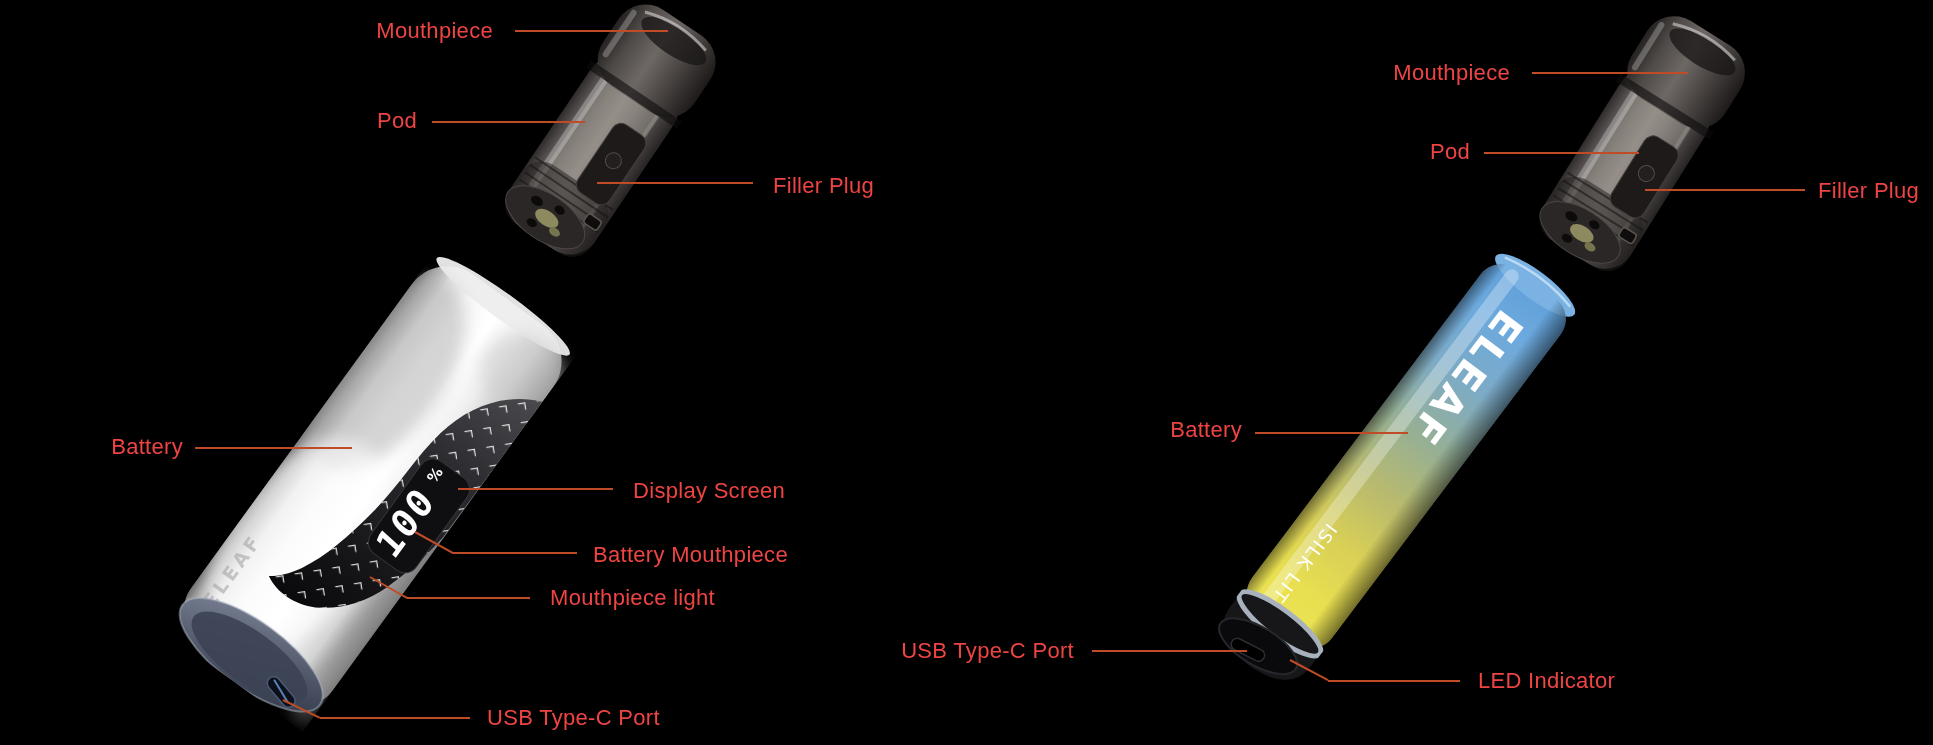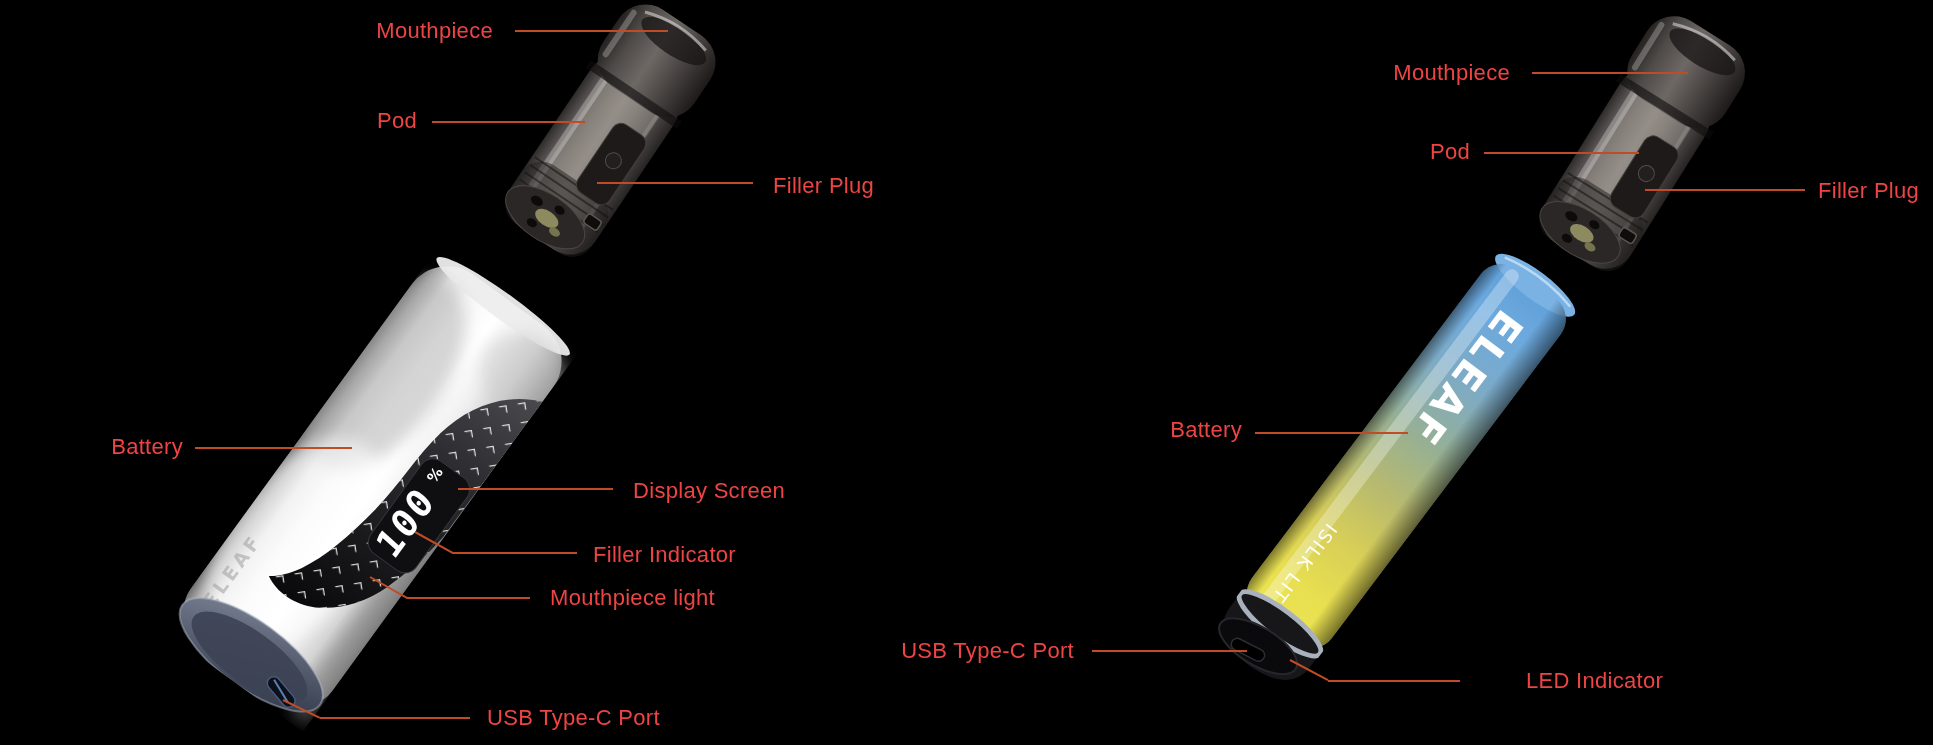--- a/index.html
+++ b/index.html
@@ -226,21 +226,21 @@
 
   <div class="label" style="left:773px;top:173px;">Filler Plug</div>
   <div class="line" style="left:597px;top:182px;width:156px;"></div>
 
   <div class="label ra" style="left:183px;top:434px;">Battery</div>
   <div class="line" style="left:195px;top:447px;width:157px;"></div>
 
   <div class="label" style="left:616px;top:478px;margin-left:17px;">Display Screen</div>
   <div class="line" style="left:458px;top:488px;width:155px;"></div>
 
-  <div class="label" style="left:593px;top:542px;">Filler Indicator</div>
+  <div class="label" style="left:593px;top:542px;">Battery Mouthpiece</div>
   <div class="line diag" style="left:415px;top:531px;width:44px;transform:rotate(28.9deg);"></div>
   <div class="line" style="left:453px;top:552px;width:124px;"></div>
 
   <div class="label" style="left:550px;top:585px;">Mouthpiece light</div>
   <div class="line diag" style="left:370px;top:576px;width:43px;transform:rotate(29.6deg);"></div>
   <div class="line" style="left:407px;top:597px;width:123px;"></div>
 
   <div class="label" style="left:487px;top:705px;">USB Type-C Port</div>
   <div class="line diag" style="left:283px;top:699px;width:41px;transform:rotate(25.9deg);"></div>
   <div class="line" style="left:320px;top:717px;width:150px;"></div>
@@ -253,17 +253,17 @@
 
   <div class="label" style="left:1818px;top:178px;">Filler Plug</div>
   <div class="line" style="left:1645px;top:189px;width:160px;"></div>
 
   <div class="label ra" style="left:1242px;top:417px;">Battery</div>
   <div class="line" style="left:1255px;top:432px;width:153px;"></div>
 
   <div class="label ra" style="left:1074px;top:638px;">USB Type-C Port</div>
   <div class="line" style="left:1092px;top:650px;width:155px;"></div>
 
-  <div class="label" style="left:1478px;top:668px;margin-left:48px;">LED Indicator</div>
+  <div class="label" style="left:1478px;top:668px;">LED Indicator</div>
   <div class="line diag" style="left:1290px;top:659px;width:43px;transform:rotate(27.8deg);"></div>
   <div class="line" style="left:1328px;top:680px;width:132px;"></div>
 
 </div>
 
 </body></html>

